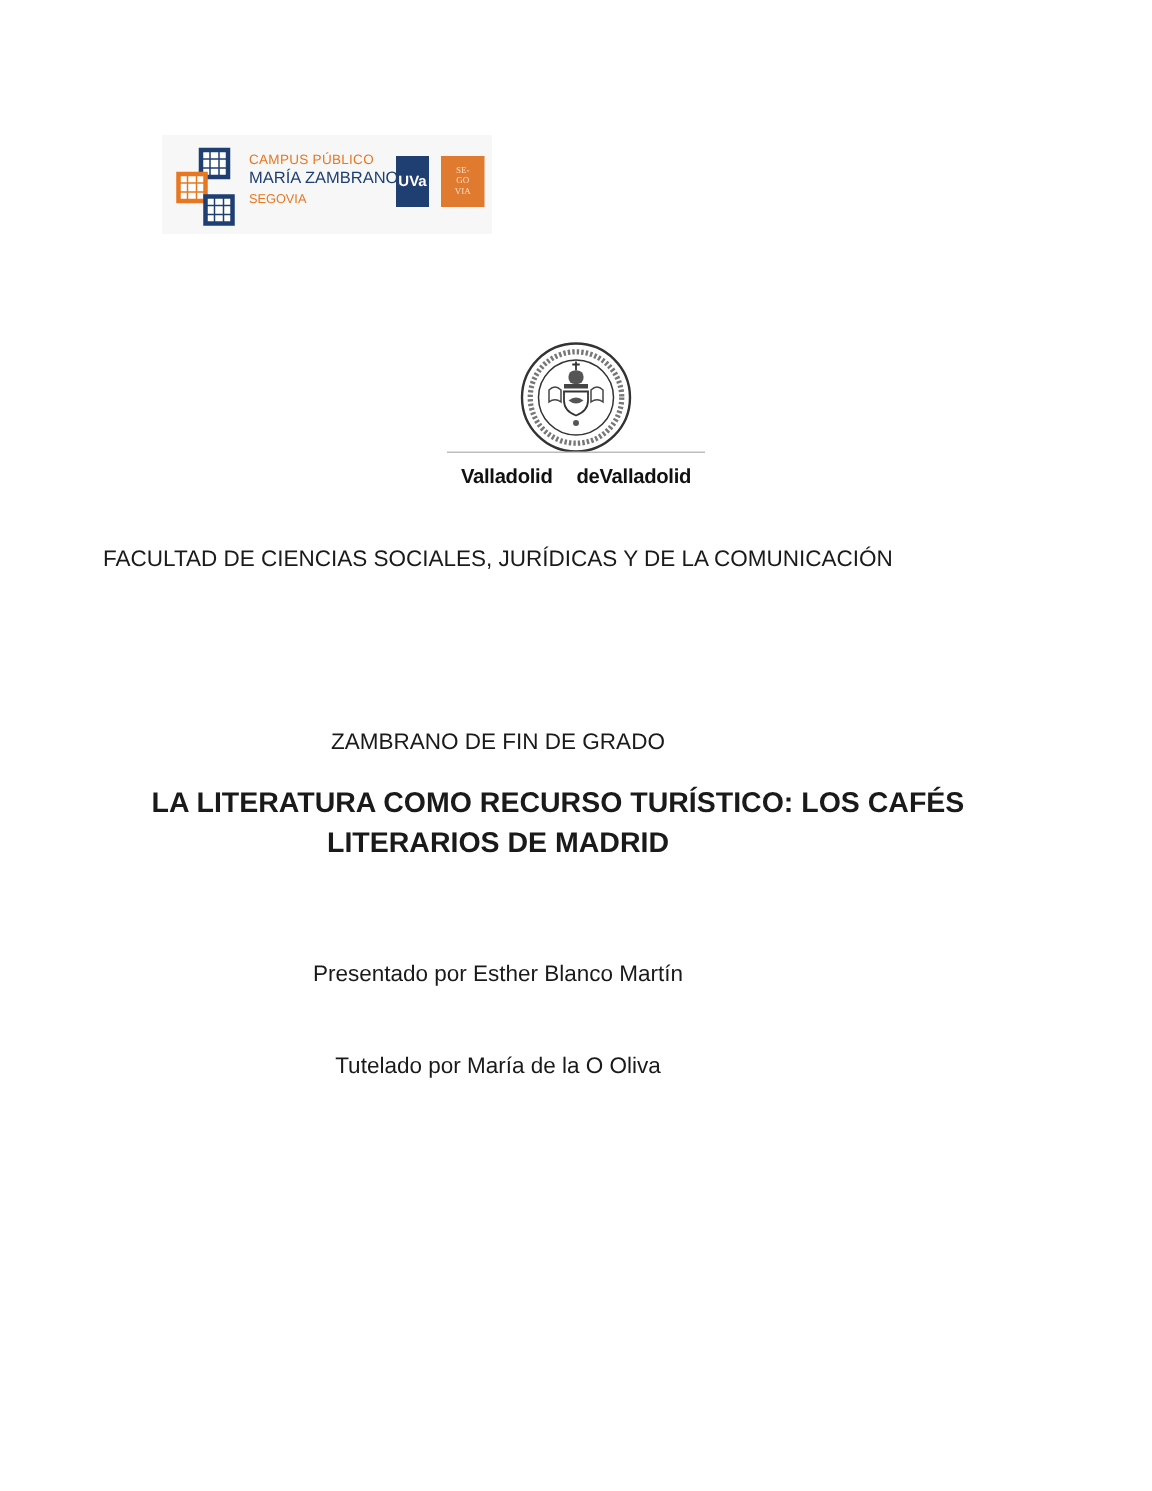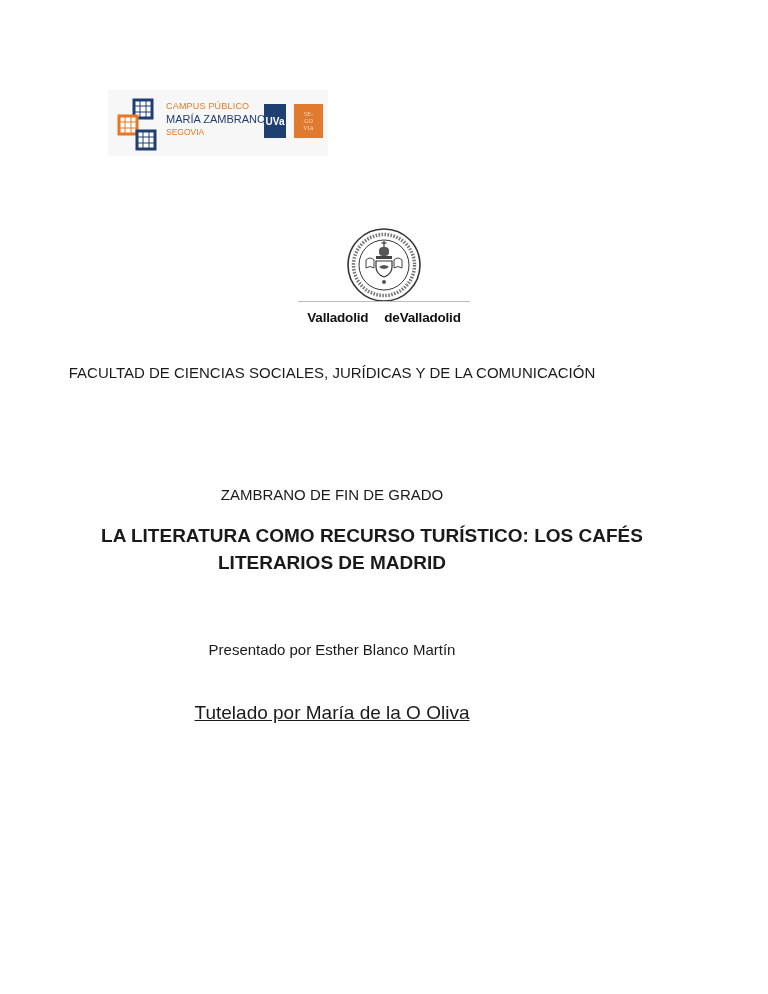--- a/index.html
+++ b/index.html
@@ -135,21 +135,21 @@
       font-family: "Liberation Sans", sans-serif;
       color: #1a1a1a;
       white-space: nowrap;
     }
     .faculty { top: 364px; font-size: 15px; }
     .degree { top: 403px; font-size: 15px; }
     .tfg-label { top: 486px; font-size: 15px; }
     .title-1 { top: 525px; font-size: 19px; font-weight: bold; padding-left: 40px; }
     .title-2 { top: 552px; font-size: 19px; font-weight: bold; }
     .presented { top: 641px; font-size: 15px; }
-    .tutored { top: 702px; font-size: 19px; text-decoration: underline; }
+    .tutored { top: 702px; font-size: 15px; }
     .date { top: 797px; font-size: 12.5px; }
   </style>
 </head>
 <body>
 
 <div class="page">
 
   <div class="campus-logo">
     <svg class="campus-icon" viewBox="0 0 46 54">
 

